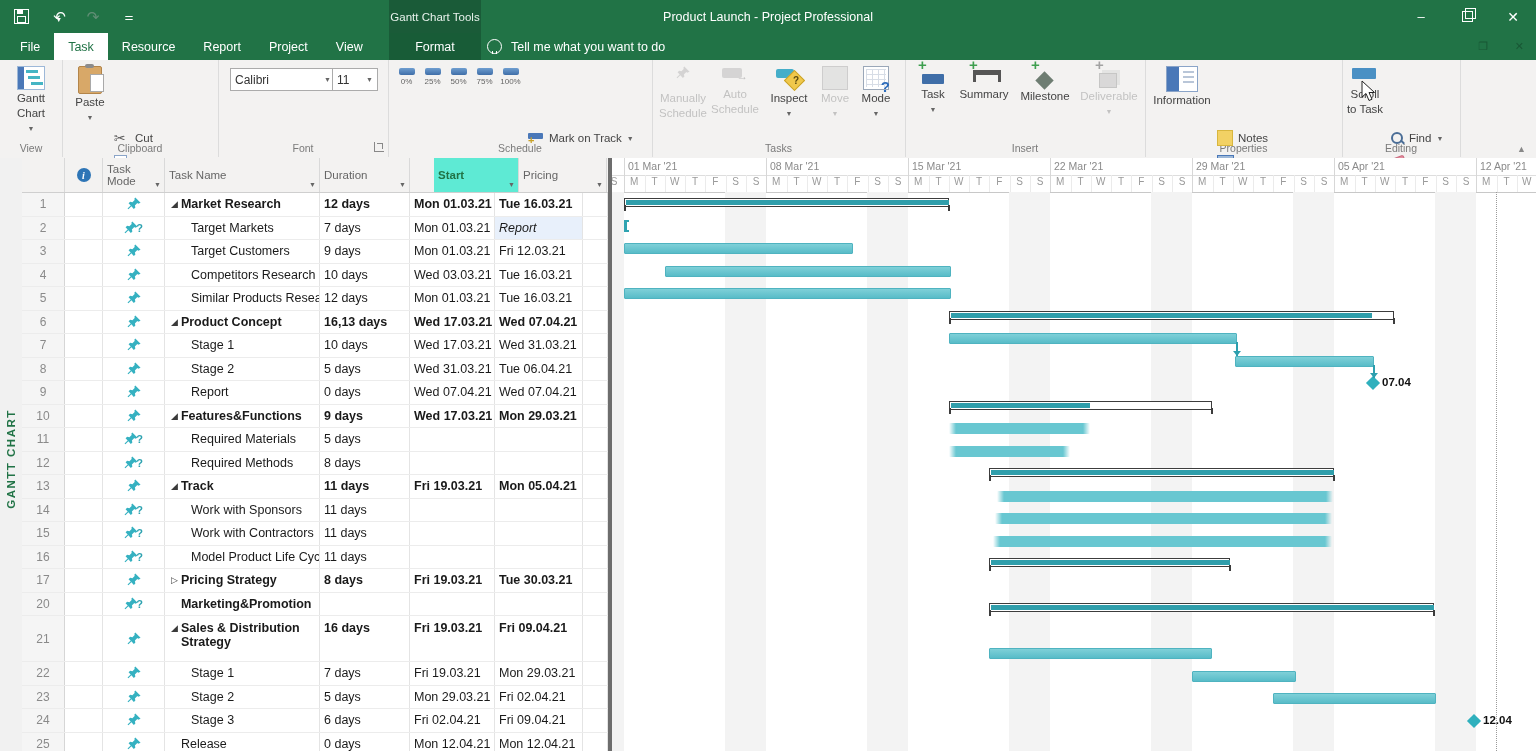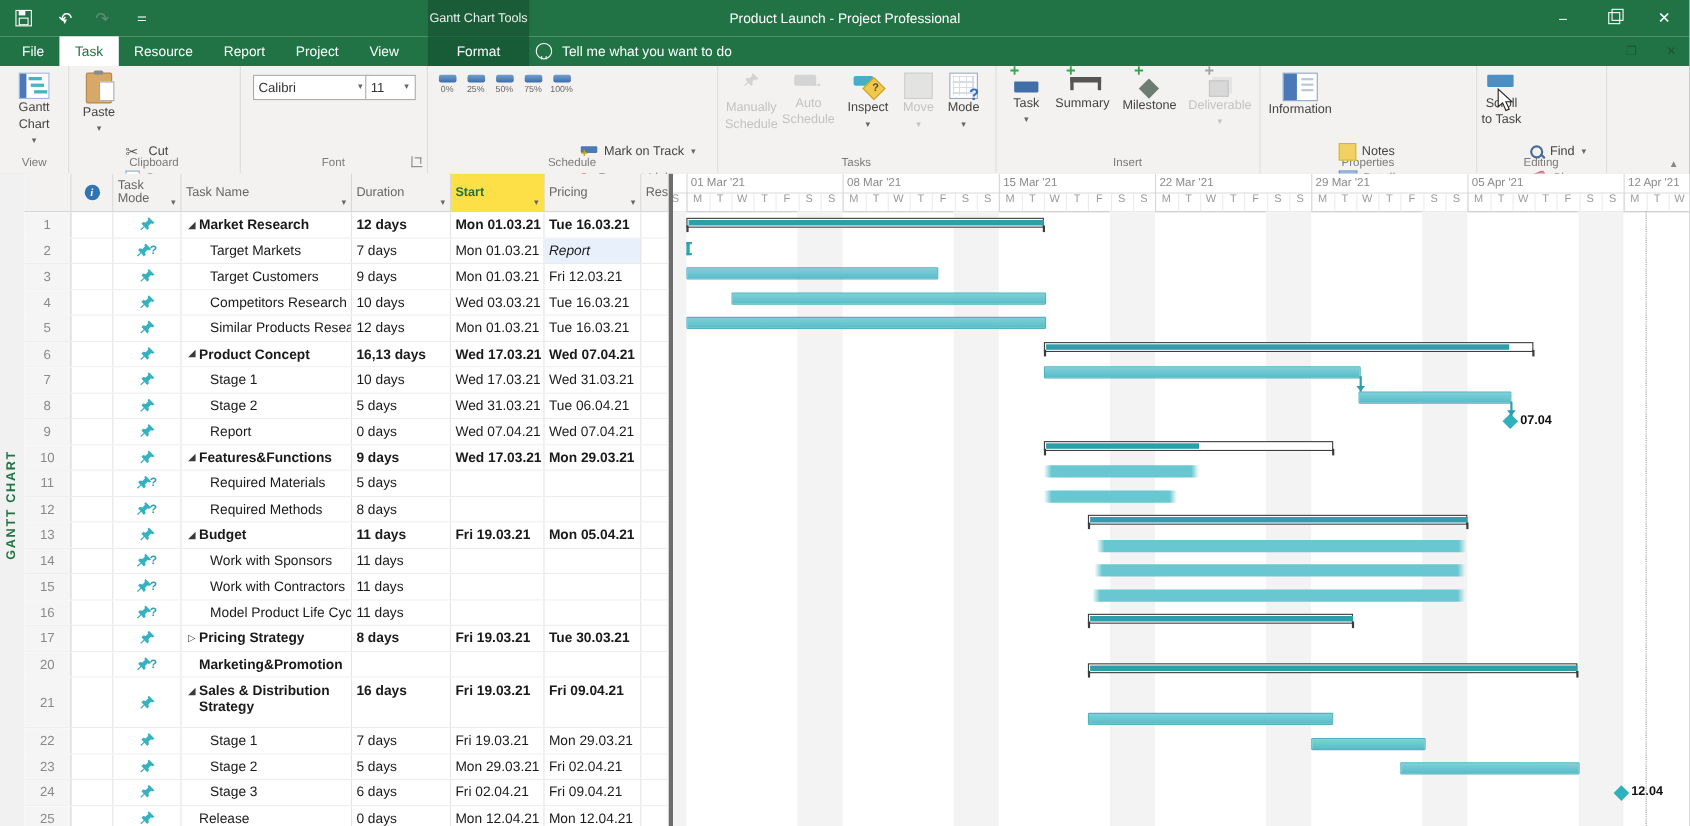--- a/index.html
+++ b/index.html
@@ -138,21 +138,21 @@
   
   .trow{display:flex;border-bottom:1px solid #ececec;background:#fff;}
   .tc{flex:none;border-right:1px solid #e4e4e4;overflow:hidden;white-space:nowrap;display:flex;align-items:center;
       padding:0 4px;box-sizing:border-box;font-size:12.5px;color:#1a1a1a;}
   .tc.idc{justify-content:center;color:#8a8a8a;background:#f5f5f5;border-right:1px solid #d6d6d6;font-size:12px;}
   .tc.modec{justify-content:center;}
   .hrow{display:flex;background:#f3f2f1;border-bottom:1px solid #cfcfcf;height:34px;}
   .hc{flex:none;border-right:1px solid #d9d9d9;color:#666;font-size:11.5px;display:flex;align-items:center;
       padding:0 4px;box-sizing:border-box;position:relative;}
   .hc .car{position:absolute;right:3px;bottom:4px;}
-  .hc.start-sel{background:#fde047;color:#217346;font-weight:bold;}
+  .hc.start-sel{background:#5eead4;color:#217346;font-weight:bold;margin-left:24px;}
   .info-badge{width:14px;height:14px;border-radius:50%;background:#2e75b6;color:#fff;font-size:10px;font-weight:bold;
       display:flex;align-items:center;justify-content:center;font-family:"Liberation Serif",serif;font-style:italic;margin:0 auto;}
   .marker{font-size:9px;color:#3a3a3a;margin-right:3px;flex:none;}
   .selcell{background:#e8f0fb !important;}
   .italic{font-style:italic;}
   .bold{font-weight:bold;}
   
   #chart-head{position:absolute;left:0;top:0;width:924px;height:34px;background:#fff;border-bottom:1px solid #c8c8c8;}
   .wk-label{position:absolute;top:2px;font-size:10.5px;color:#8a8a8a;white-space:nowrap;}
   .day-l{position:absolute;top:18px;width:20px;text-align:center;font-size:10px;color:#9a9a9a;}
@@ -734,21 +734,21 @@
         <div class="trow" style="height: 22.5px;">
           <div class="tc idc" style="width: 43px;">13</div>
           <div class="tc" style="width: 38px;"></div>
           <div class="tc modec" style="width: 62px;">
             <svg width="14" height="14" viewBox="0 0 16 16">
     <path d="M9.5 0.5 L15.5 6.5 L12.8 7.6 L11.8 6.8 L9 9.6 L9.6 12 L7.8 13.8 L5 10.6 L1.6 14 L0.6 13 L4.2 9.8 L1.8 7.2 L3.6 5.4 L6.2 6 L9 3.2 L8.2 2.2 Z" fill="#35b1c1"></path>
             </svg>
           </div>
           <div class="tc bold" style="width: 155px; padding-left: 6px;">
             <span class="marker">◢</span>
-            <span>Budget</span>
+            <span>Track</span>
           </div>
           <div class="tc bold" style="width: 90px;">
             <span>11 days</span>
           </div>
           <div class="tc bold" style="width: 85px;">
             <span>Fri 19.03.21</span>
           </div>
           <div class="tc bold" style="width: 88px;">
             <span>Mon 05.04.21</span>
           </div>

